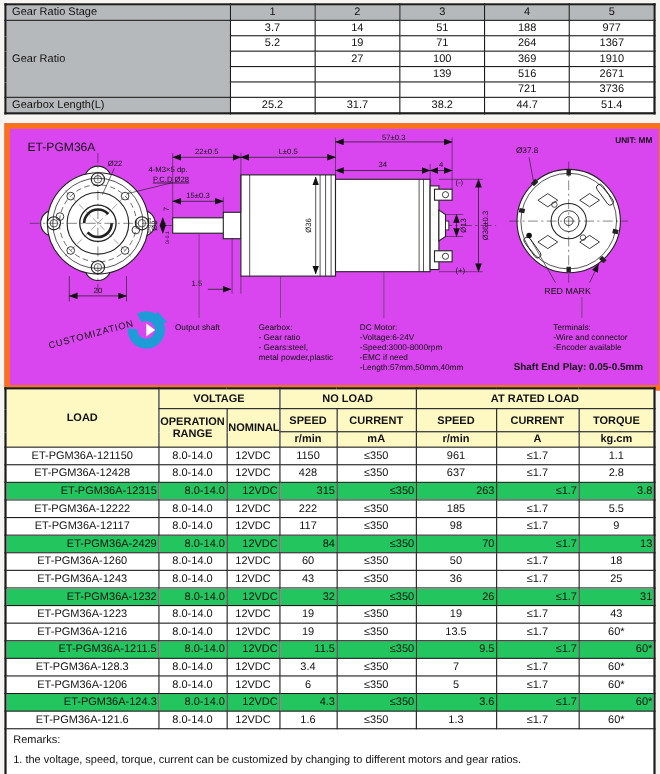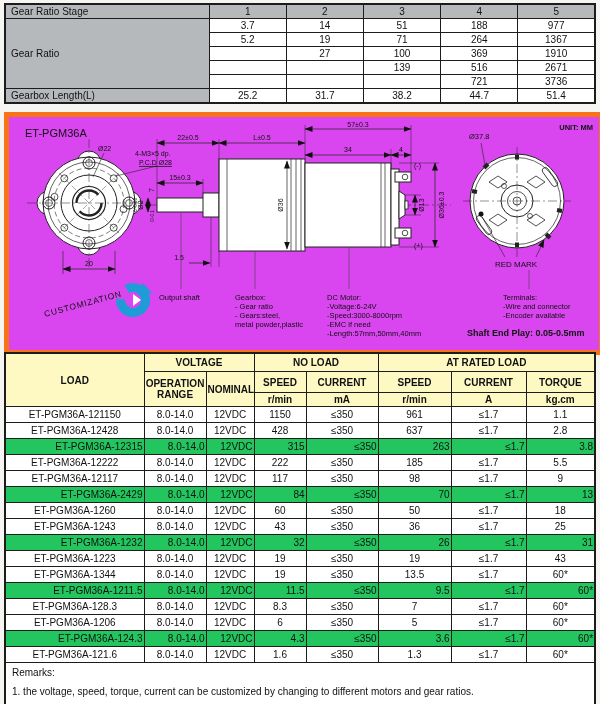--- a/index.html
+++ b/index.html
@@ -413,21 +413,21 @@
           <td>ET-PGM36A-1223</td>
           <td>8.0-14.0</td>
           <td>12VDC</td>
           <td>19</td>
           <td>≤350</td>
           <td>19</td>
           <td>≤1.7</td>
           <td>43</td>
         </tr>
     <tr class="data">
-          <td>ET-PGM36A-1344</td>
+          <td>ET-PGM36A-1216</td>
           <td>8.0-14.0</td>
           <td>12VDC</td>
           <td>19</td>
           <td>≤350</td>
           <td>13.5</td>
           <td>≤1.7</td>
           <td>60*</td>
         </tr>
     <tr class="data shaded">
           <td>ET-PGM36A-1211.5</td>
@@ -436,21 +436,21 @@
           <td>11.5</td>
           <td>≤350</td>
           <td>9.5</td>
           <td>≤1.7</td>
           <td>60*</td>
         </tr>
     <tr class="data">
           <td>ET-PGM36A-128.3</td>
           <td>8.0-14.0</td>
           <td>12VDC</td>
-          <td>8.3</td>
+          <td>3.4</td>
           <td>≤350</td>
           <td>7</td>
           <td>≤1.7</td>
           <td>60*</td>
         </tr>
     <tr class="data">
           <td>ET-PGM36A-1206</td>
           <td>8.0-14.0</td>
           <td>12VDC</td>
           <td>6</td>

